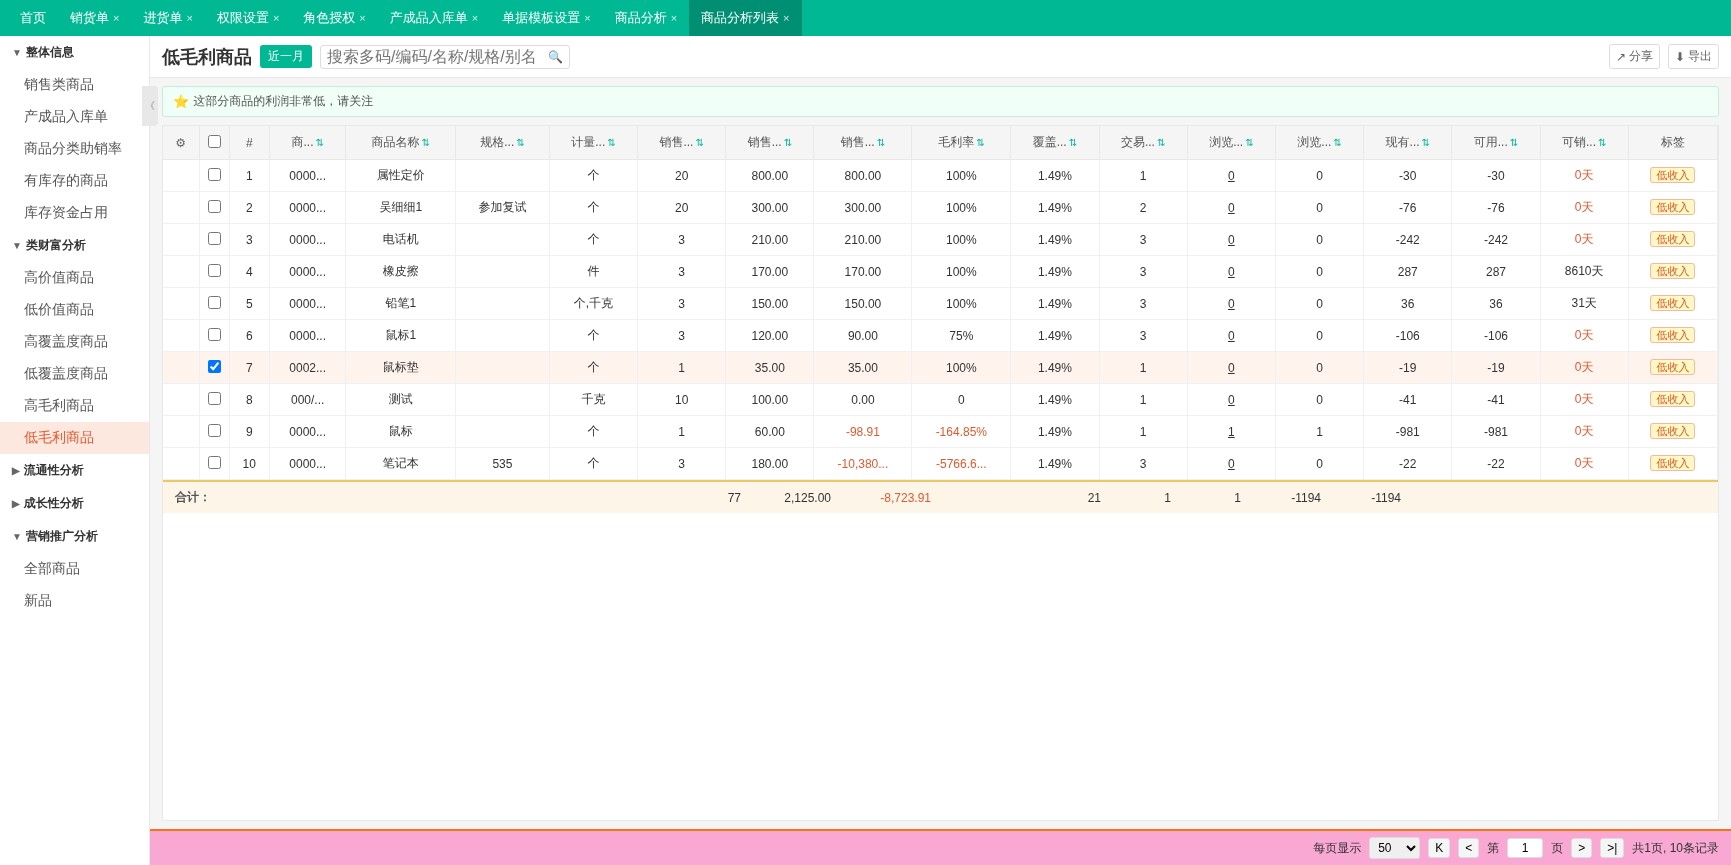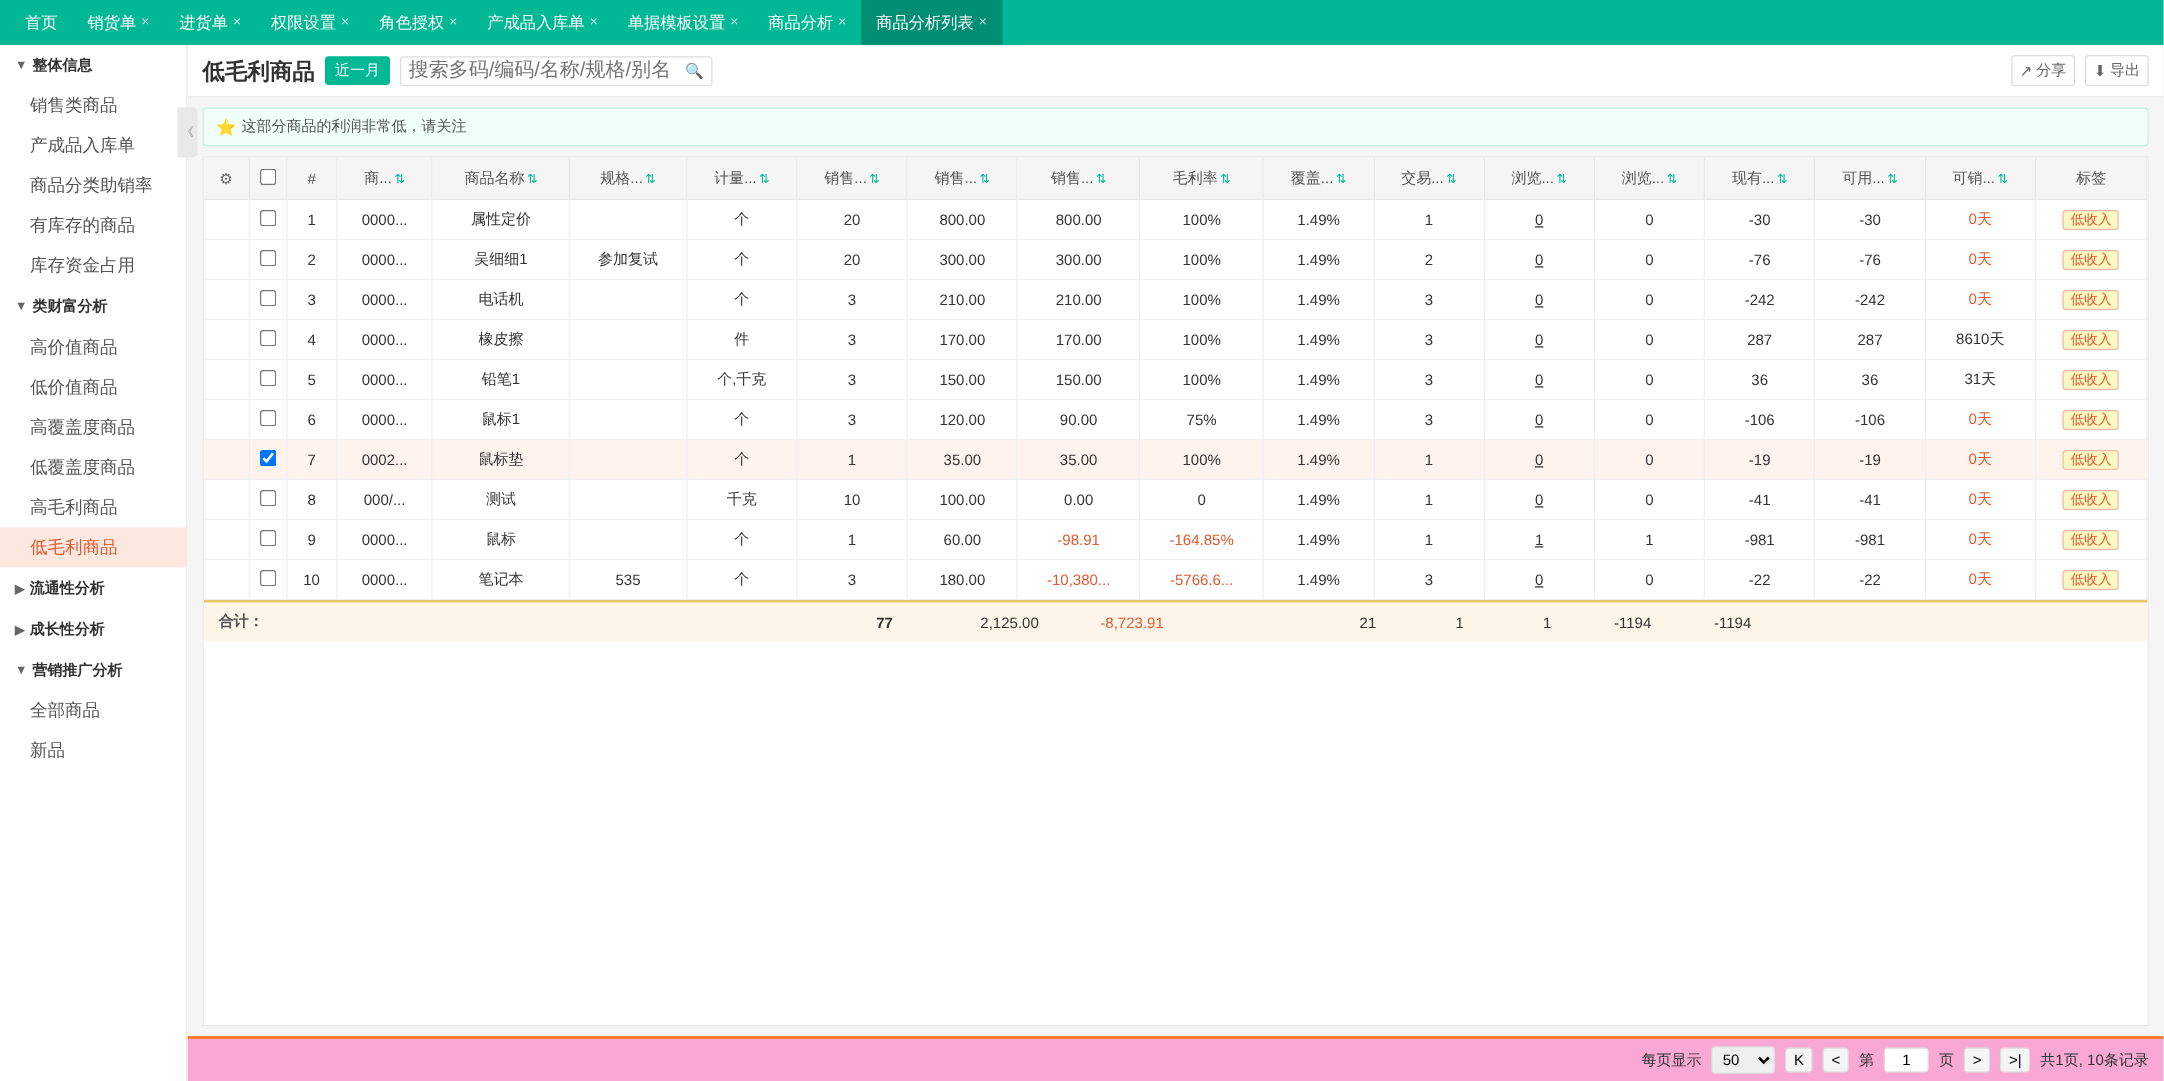--- a/index.html
+++ b/index.html
@@ -626,21 +626,21 @@
       <td>-22</td>
       <td class="red-text">0天</td>
       <td><span class="tag-low-income">低收入</span></td>
     </tr>
           </tbody>
       </table>
 
       <div class="table-footer">
         <span class="total-label">合计：</span>
         <span style="flex:1; max-width:440px;"></span>
-        <span style="min-width:40px; text-align:left;font-weight:bold;">77</span>
+        <span style="min-width:40px; text-align:right;">77</span>
         <span style="min-width:70px; text-align:right;">2,125.00</span>
         <span class="red-text" style="min-width:80px; text-align:right;">-8,723.91</span>
         <span style="min-width:80px;"></span>
         <span style="min-width:50px; text-align:right;">21</span>
         <span style="min-width:50px; text-align:right;">1</span>
         <span style="min-width:50px; text-align:right;">1</span>
         <span style="min-width:60px; text-align:right;">-1194</span>
         <span style="min-width:60px; text-align:right;">-1194</span>
       </div>
     </div>

